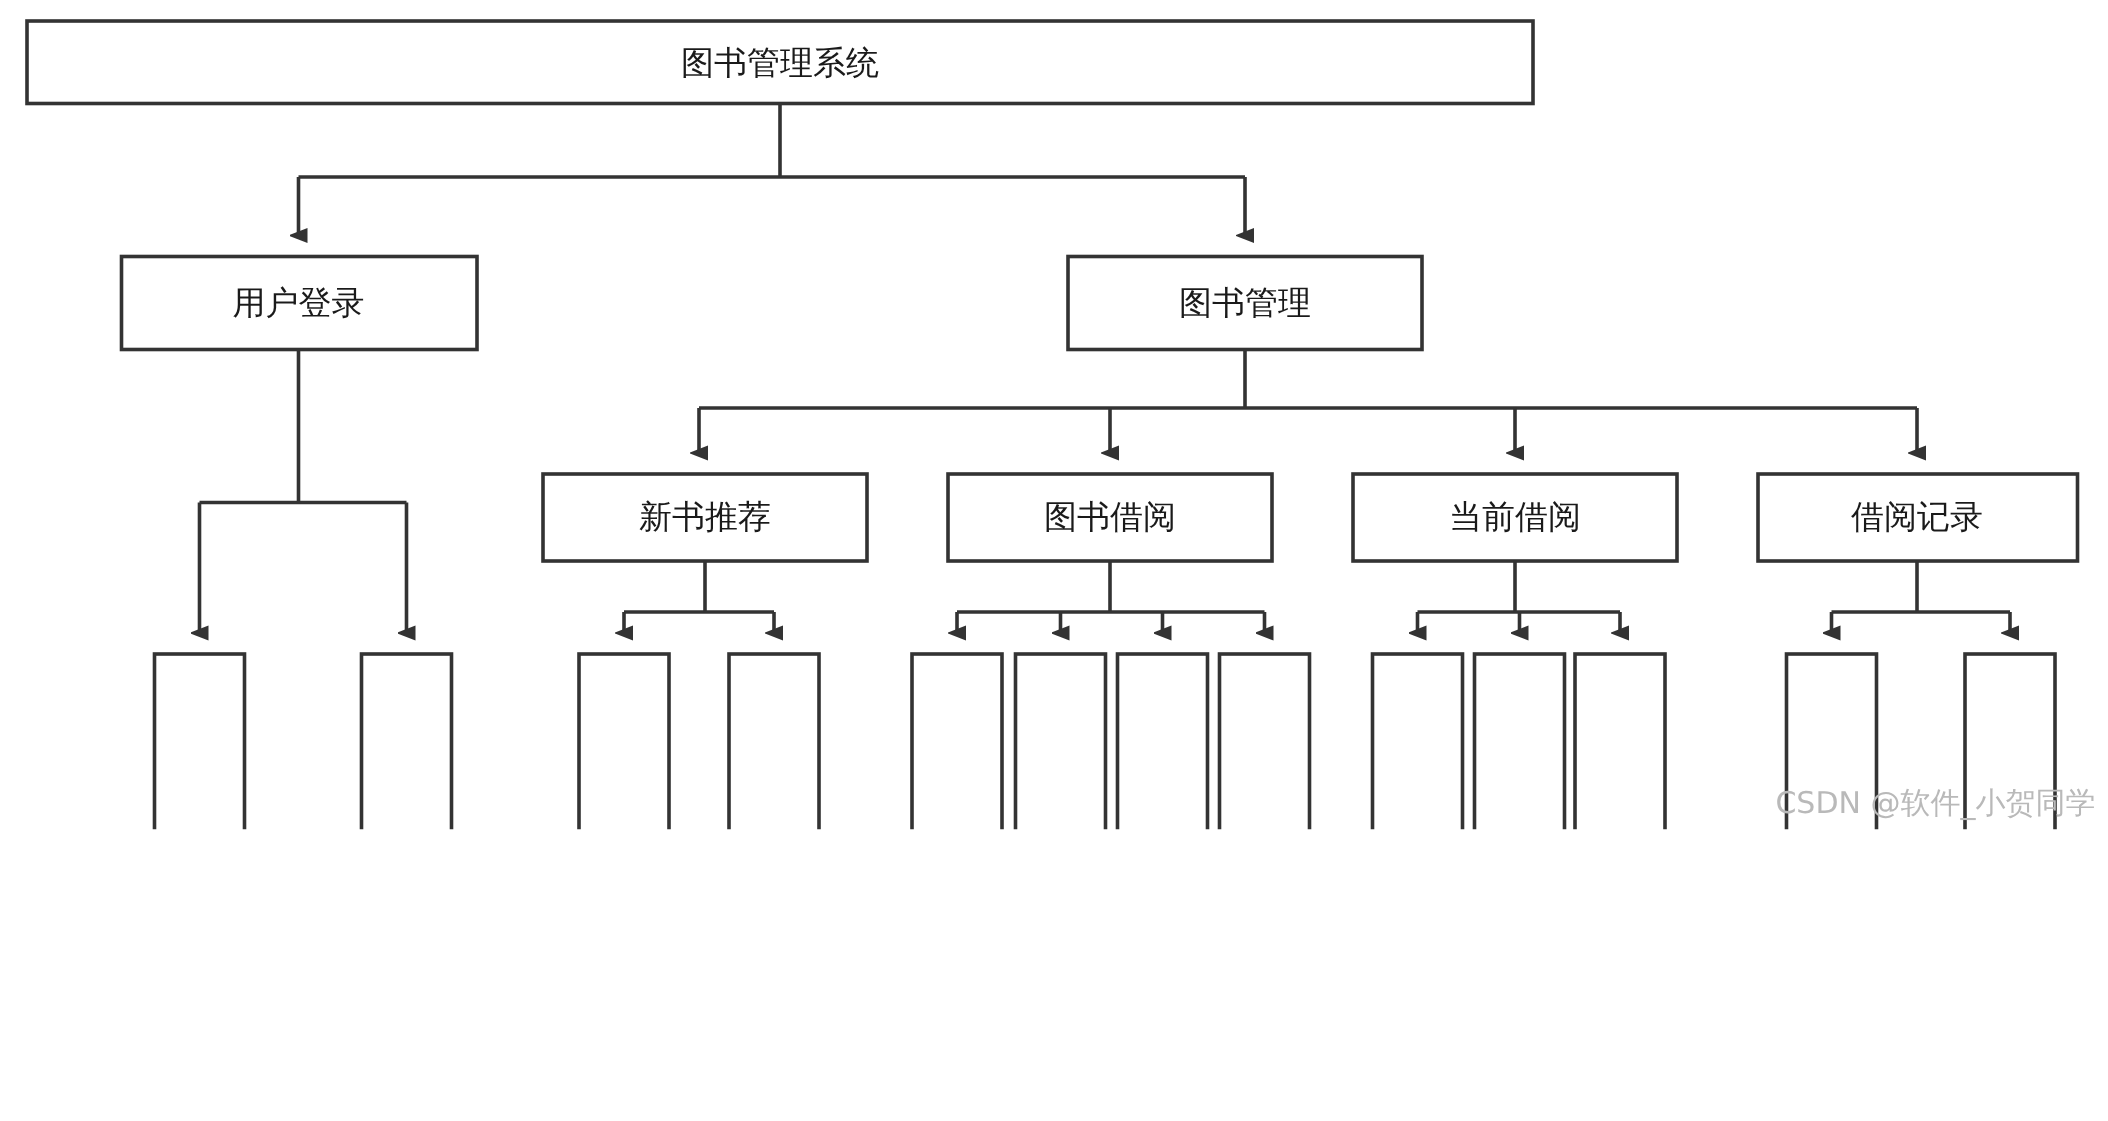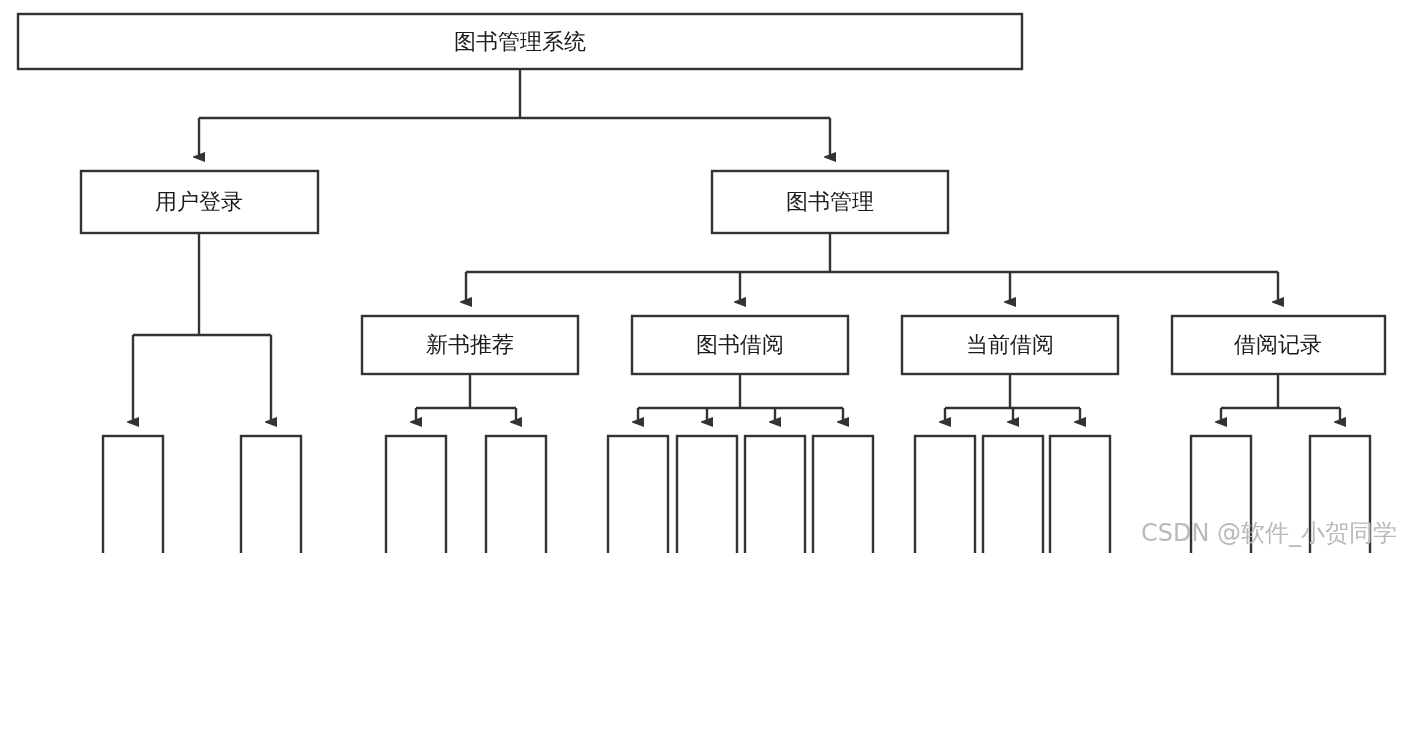--- a/index.html
+++ b/index.html
@@ -59,21 +59,21 @@
     color: #1a1a1a;
     letter-spacing: 1px;
     pointer-events: none;
     white-space: nowrap;
   }
   .watermark {
     position: absolute;
     right: 8px;
     bottom: 4px;
     font-family: "DejaVu Sans", "Liberation Sans", sans-serif;
-    font-size: 24px;
+    font-size: 20px;
     color: #b9b9b9;
     white-space: nowrap;
   }
 </style>
 </head>
 <body>
 
 <div id="diagram-root">
 
   <svg class="diagram-canvas" viewBox="0 0 1405 747">

